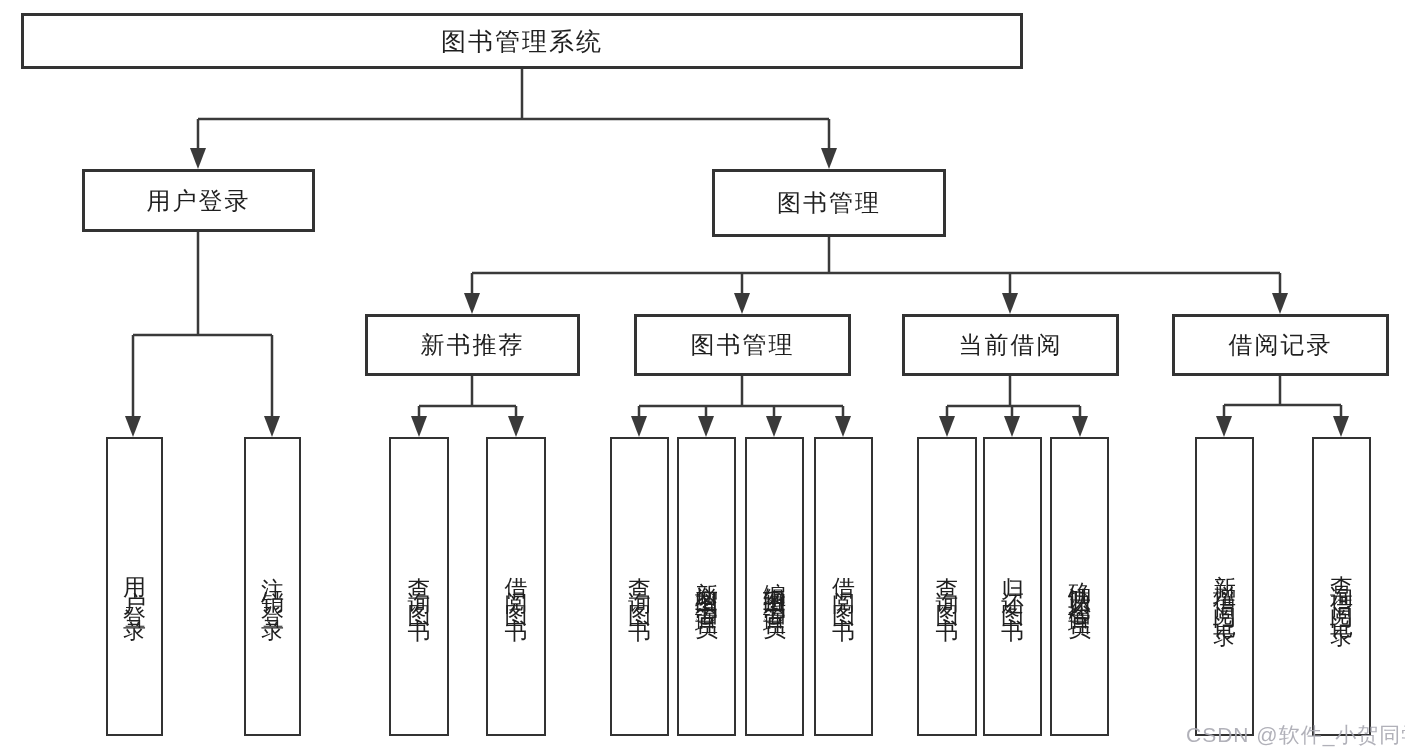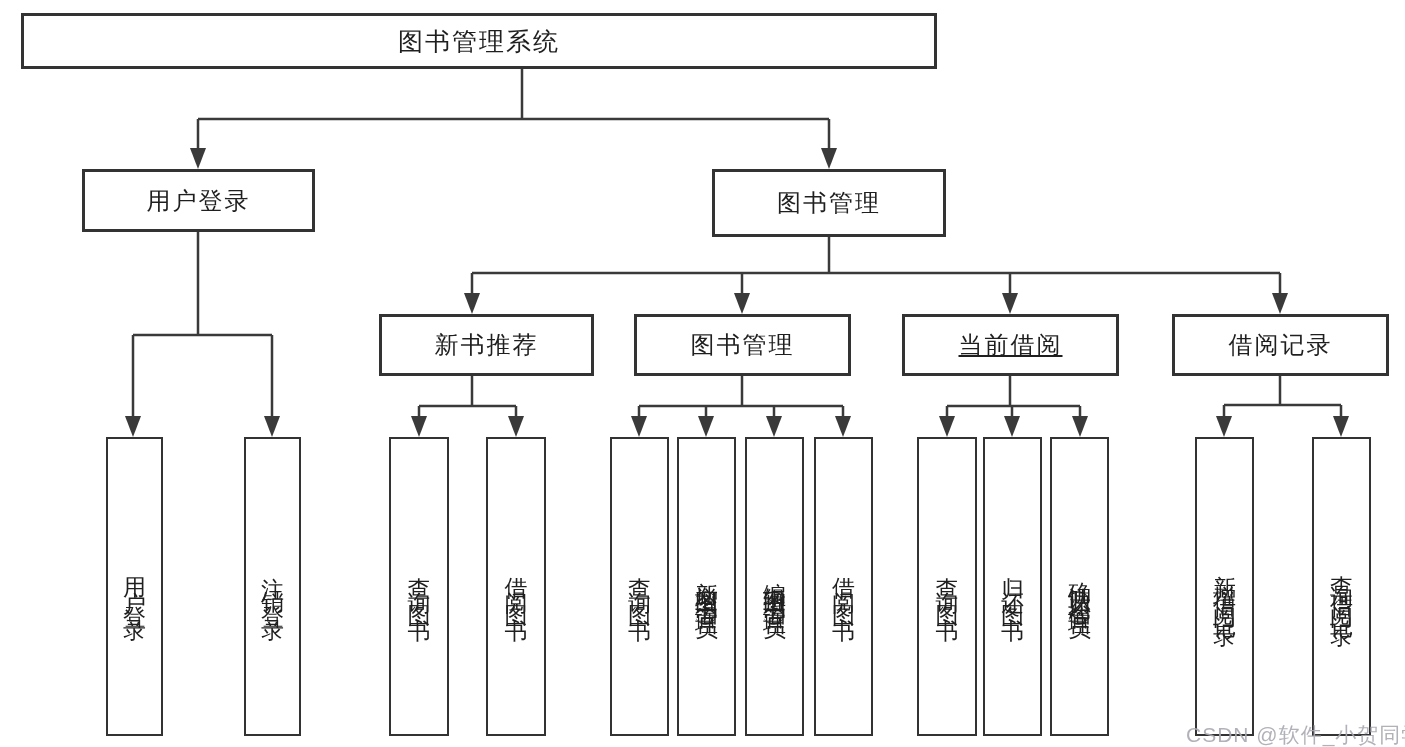--- a/index.html
+++ b/index.html
@@ -95,38 +95,38 @@
       <polygon points="766,416 782,416 774,437"></polygon>
       <polygon points="835,416 851,416 843,437"></polygon>
       <polygon points="939,416 955,416 947,437"></polygon>
       <polygon points="1004,416 1020,416 1012,437"></polygon>
       <polygon points="1072,416 1088,416 1080,437"></polygon>
       <polygon points="1216,416 1232,416 1224,437"></polygon>
       <polygon points="1333,416 1349,416 1341,437"></polygon>
     </g>
   </svg>
 
-  <div class="node root" style="left:21px; top:13px; width:916px; height:56px;">
+  <div class="node root" style="left:21px; top:13px; width:1002px; height:56px;">
     <span>图书管理系统</span>
   </div>
 
   <div class="node" style="left:82px; top:169px; width:233px; height:63px;">
     <span>用户登录</span>
   </div>
   <div class="node" style="left:712px; top:169px; width:234px; height:68px;">
     <span>图书管理</span>
   </div>
 
-  <div class="node" style="left:365px; top:314px; width:215px; height:62px;margin-left:14px;">
+  <div class="node" style="left:365px; top:314px; width:215px; height:62px;">
     <span>新书推荐</span>
   </div>
   <div class="node" style="left:634px; top:314px; width:217px; height:62px;">
     <span>图书管理</span>
   </div>
-  <div class="node" style="left:902px; top:314px; width:217px; height:62px;text-decoration:underline;">
+  <div class="node" style="left:902px; top:314px; width:217px; height:62px;">
     <span>当前借阅</span>
   </div>
   <div class="node" style="left:1172px; top:314px; width:217px; height:62px;">
     <span>借阅记录</span>
   </div>
 
   <div class="node leaf short" style="left:106px; width:57px;">
     <span class="vtext">用户登录</span>
   </div>
   <div class="node leaf short" style="left:244px; width:57px;">

